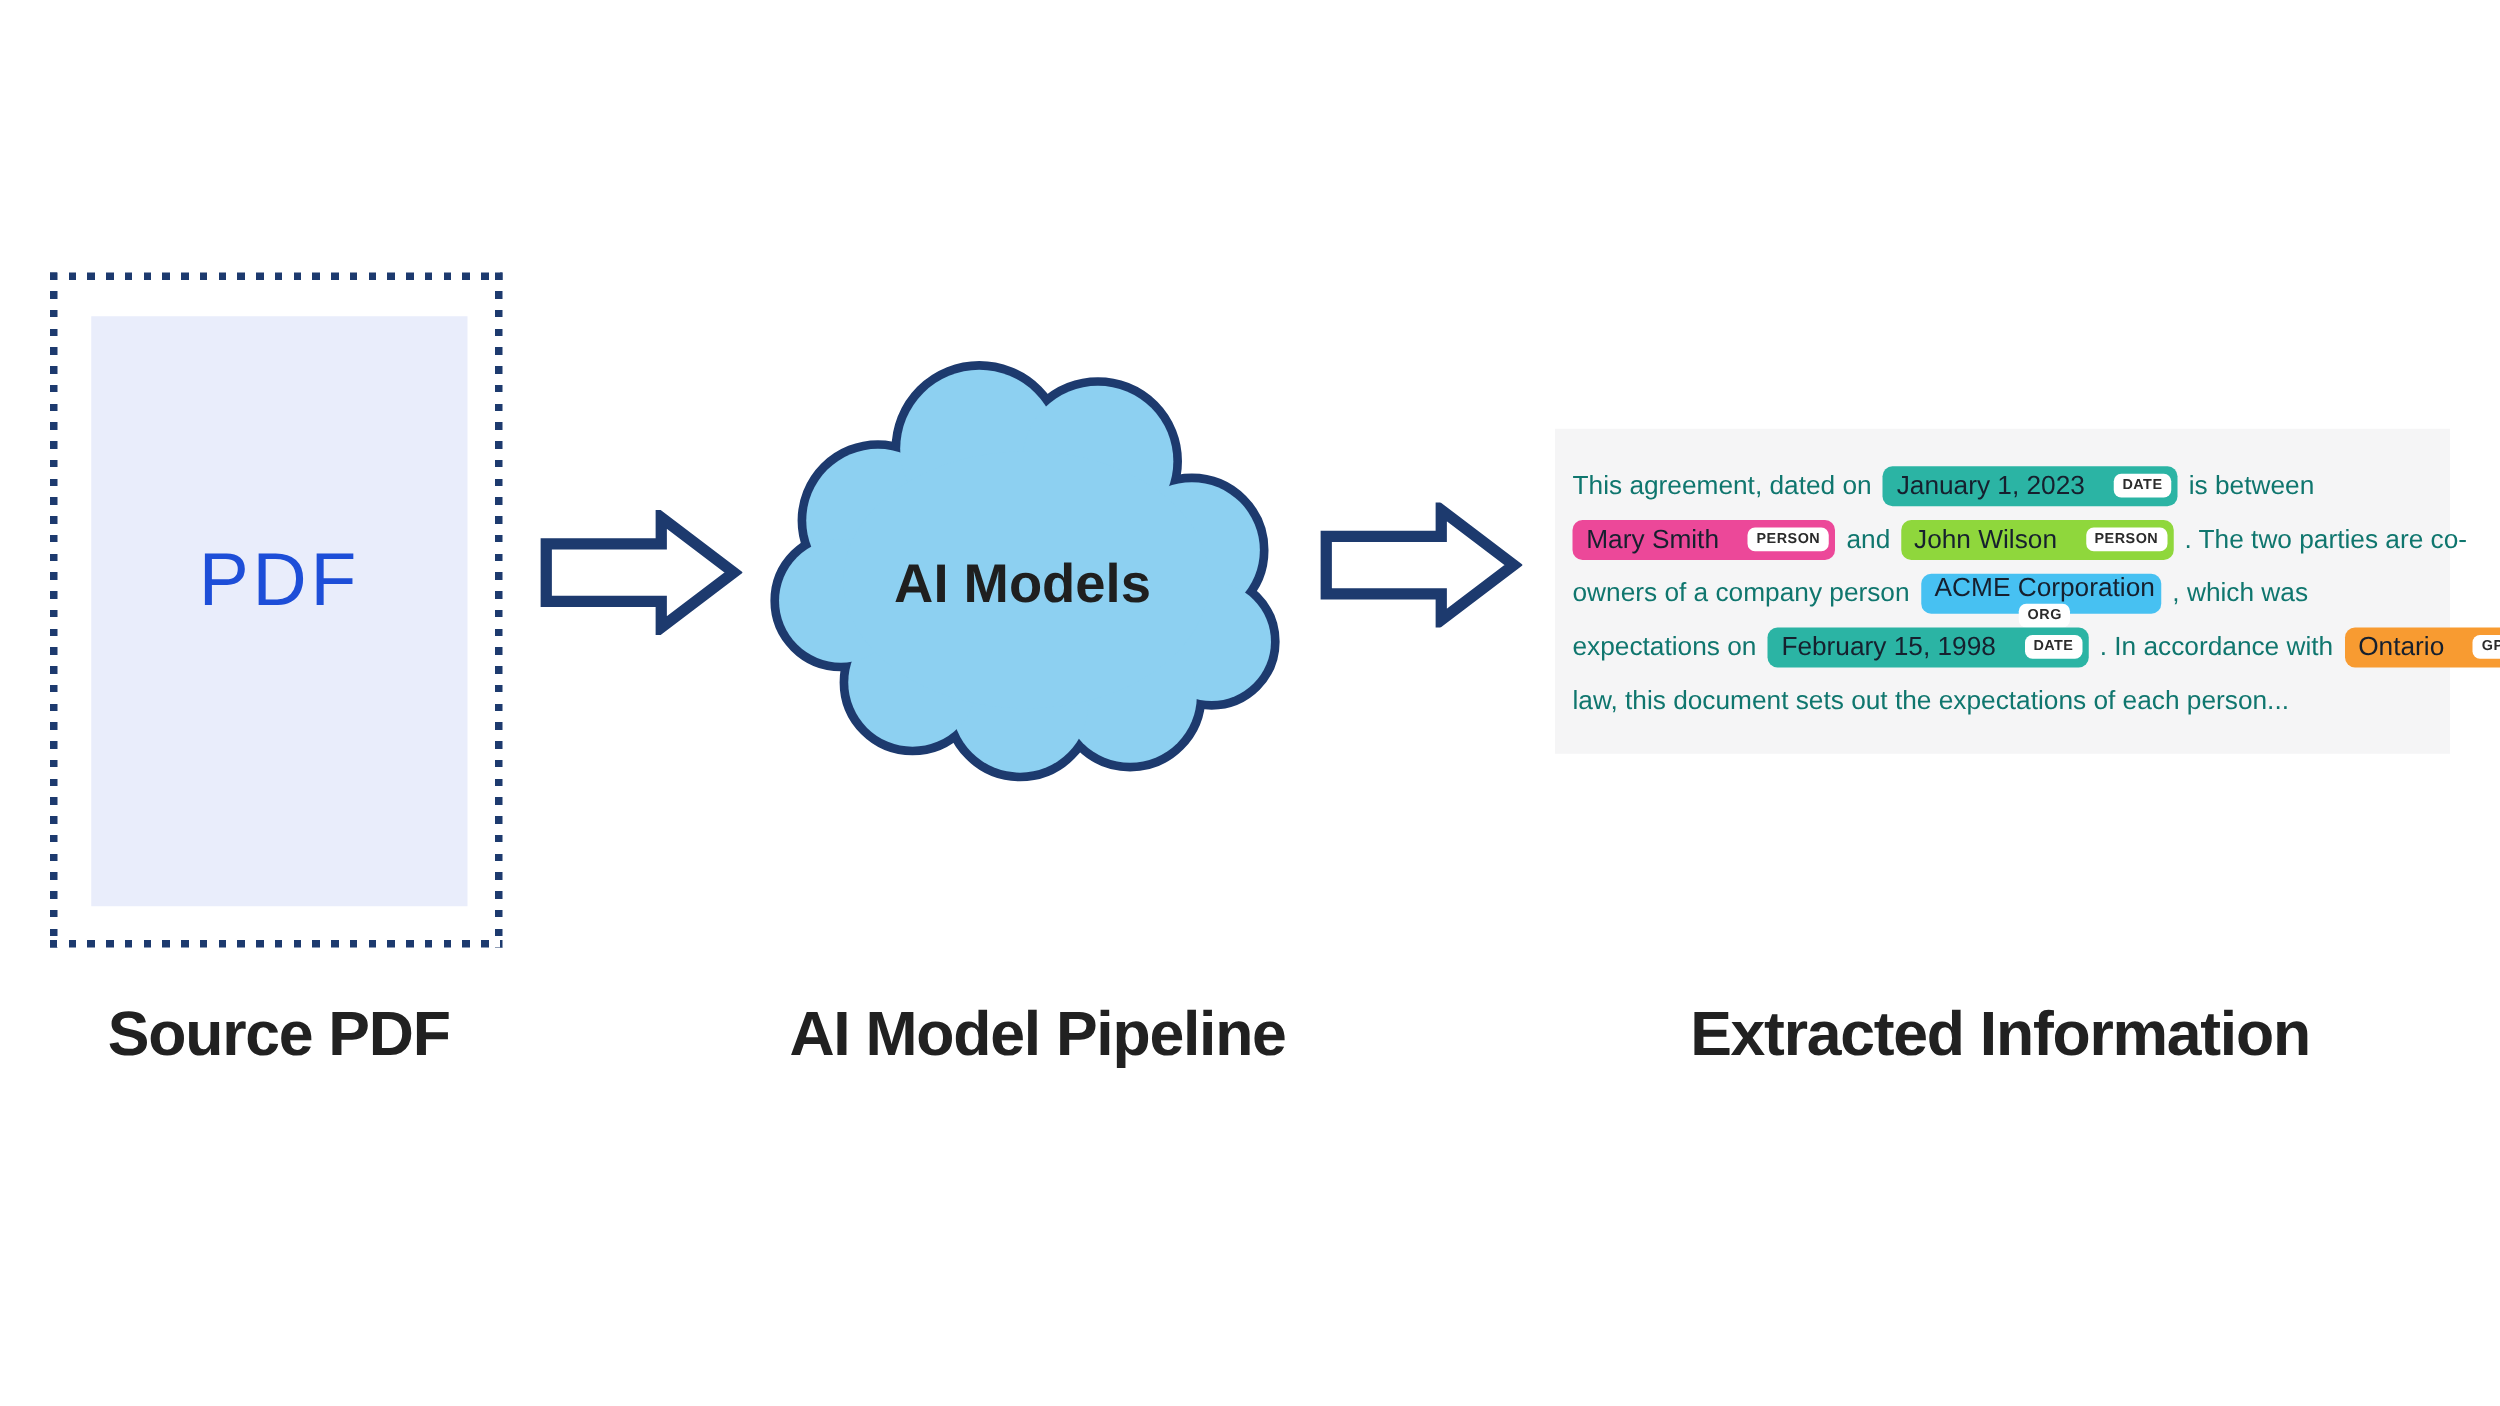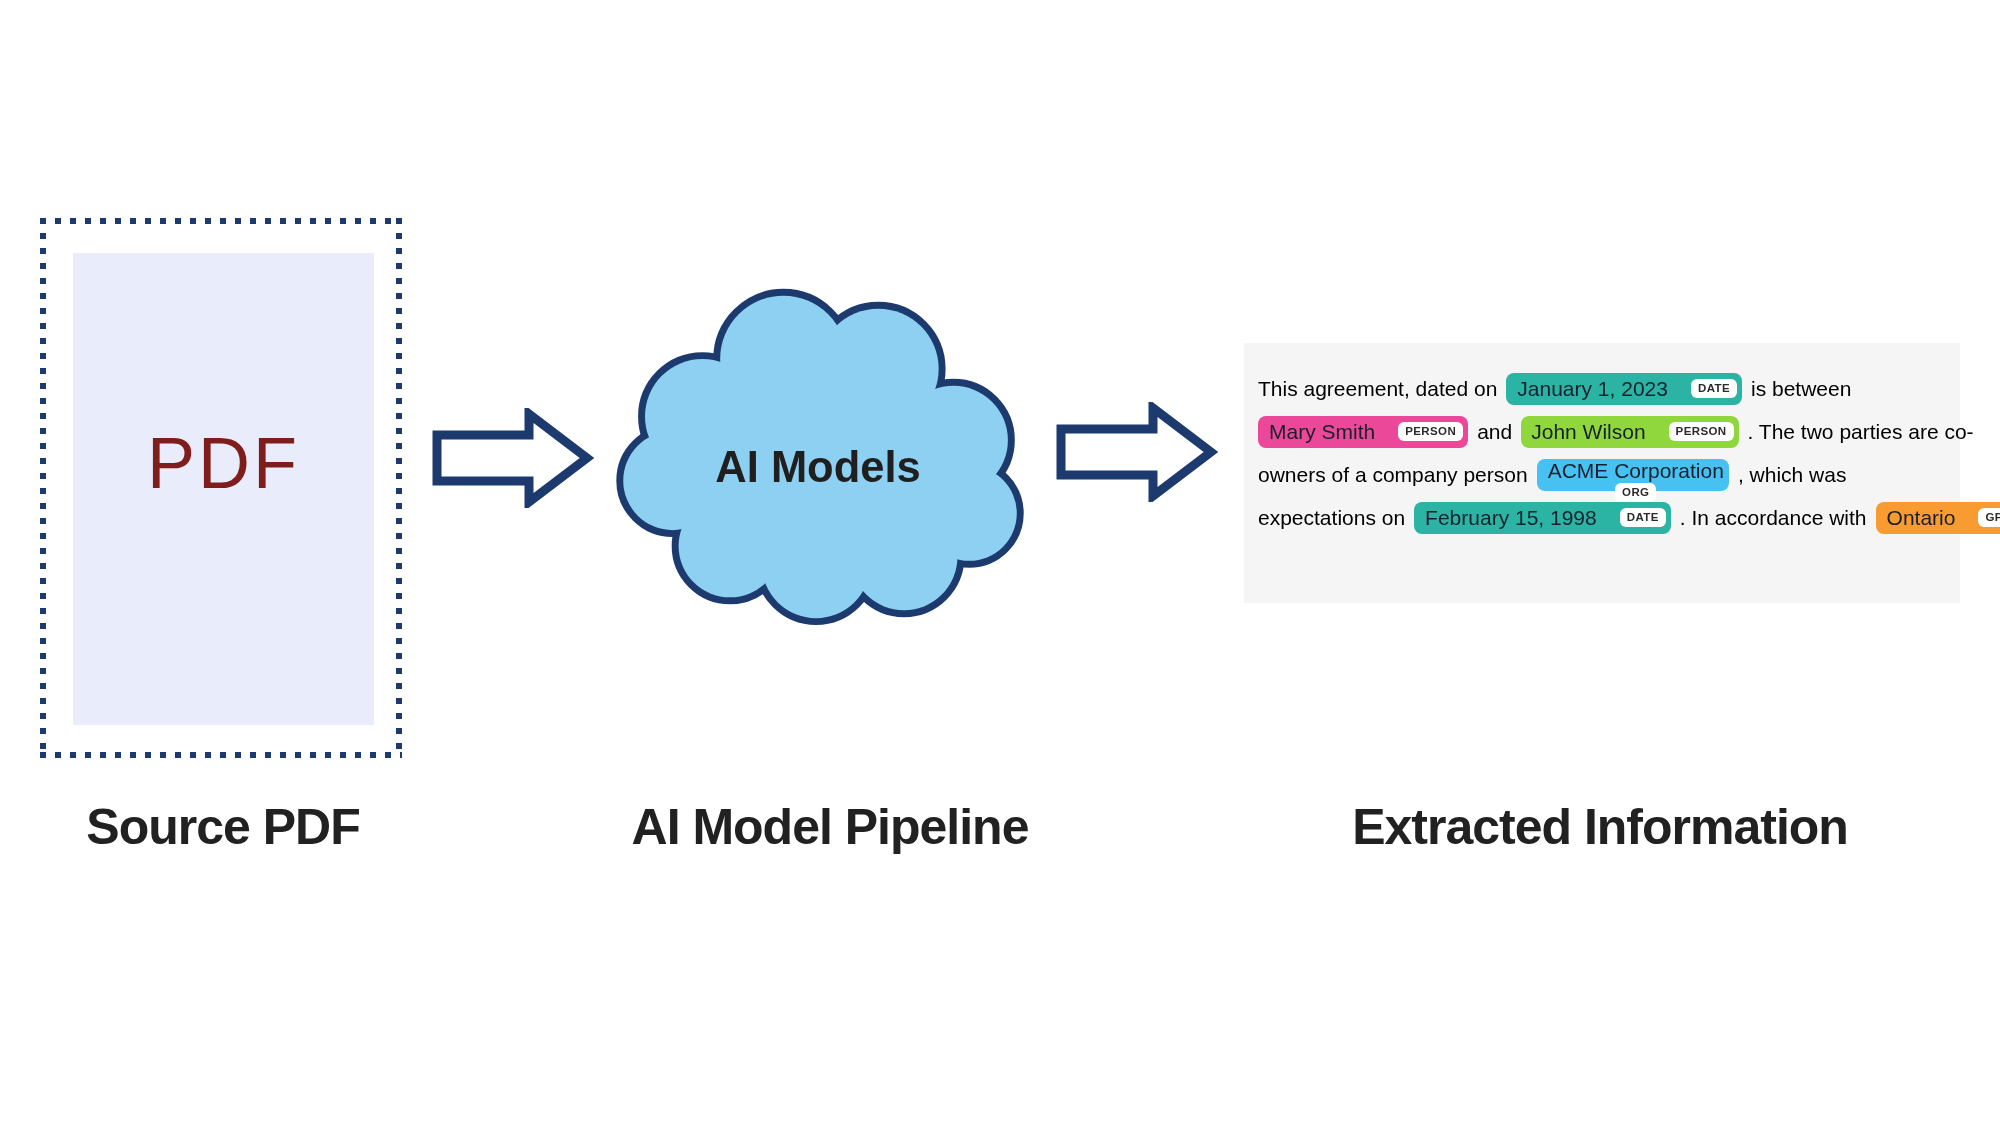--- a/index.html
+++ b/index.html
@@ -14,21 +14,21 @@
       repeating-linear-gradient(to right,  #1d3a6e 0 6px, transparent 6px 15px) left top    / 100% 6px no-repeat,
       repeating-linear-gradient(to right,  #1d3a6e 0 6px, transparent 6px 15px) left bottom / 100% 6px no-repeat,
       repeating-linear-gradient(to bottom, #1d3a6e 0 6px, transparent 6px 15px) left top    / 6px 100% no-repeat,
       repeating-linear-gradient(to bottom, #1d3a6e 0 6px, transparent 6px 15px) right top   / 6px 100% no-repeat;
   }
   .pdf-page{
     left:33px;top:35px;width:301px;height:472px;background:#e9edfb;
     display:flex;align-items:center;justify-content:center;
   }
   .pdf-page-label{
-    font-size:72px;font-weight:400;color:#7f1d1d;letter-spacing:3px;
+    font-size:60px;font-weight:400;color:#1d4ed8;letter-spacing:3px;
     transform:translateY(-26px);
   }
 
   
   .caption{
     top:802px;transform:translateX(-50%);
     font-size:50px;font-weight:700;color:#212121;letter-spacing:-1px;
     white-space:nowrap;line-height:1;
   }
   .cap-1{left:223px;} .cap-2{left:830px;} .cap-3{left:1600px;}
@@ -42,21 +42,21 @@
 
   
   .extract-panel{
     left:1244px;top:343px;width:716px;height:260px;background:#f5f5f6;
     box-sizing:border-box;padding:24px 14px 0 14px;
   }
   .line{
     display:flex;align-items:center;height:43px;column-gap:9px;
     font-size:21px;color:#3a4052;white-space:nowrap;
   }
-  .txt{color:#000000;}
+  .txt{color:#0f766e;}
   .chip{
     display:inline-flex;align-items:center;height:32px;
     border-radius:8px;padding:0 5px 0 11px;column-gap:23px;
   }
   .chip-text{font-size:21px;color:#16202e;}
   .chip-badge{
     background:#ffffff;border-radius:6px;padding:4px 7px;
     font-size:11.5px;font-weight:700;color:#2b2b2b;letter-spacing:.4px;
     line-height:1;
   }
@@ -152,17 +152,20 @@
           <span class="chip" style="background: rgb(43, 180, 164);">
             <span class="chip-text">February 15, 1998</span>
             <span class="chip-badge">DATE</span>
           </span>
           <span class="txt">. In accordance with</span>
           <span class="chip" style="background: rgb(248, 155, 49);">
             <span class="chip-text">Ontario</span>
             <span class="chip-badge">GPE</span>
           </span>
         </div>
+        <div class="line">
+          <span class="txt">law, this document sets out the expectations of each person...</span>
+        </div>
       </div>
   </div>
   <div class="abs caption cap-3">Extracted Information</div>
 
 </div>
 
 </body></html>

